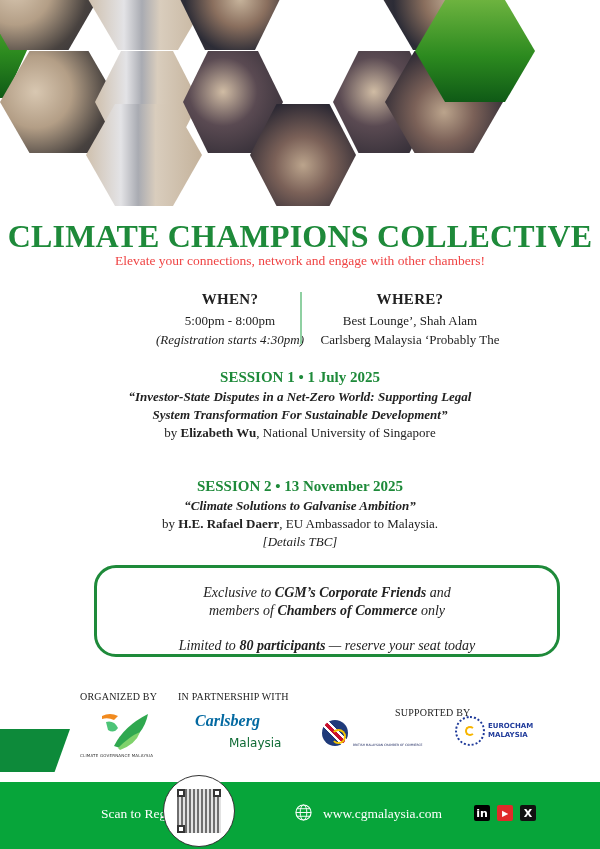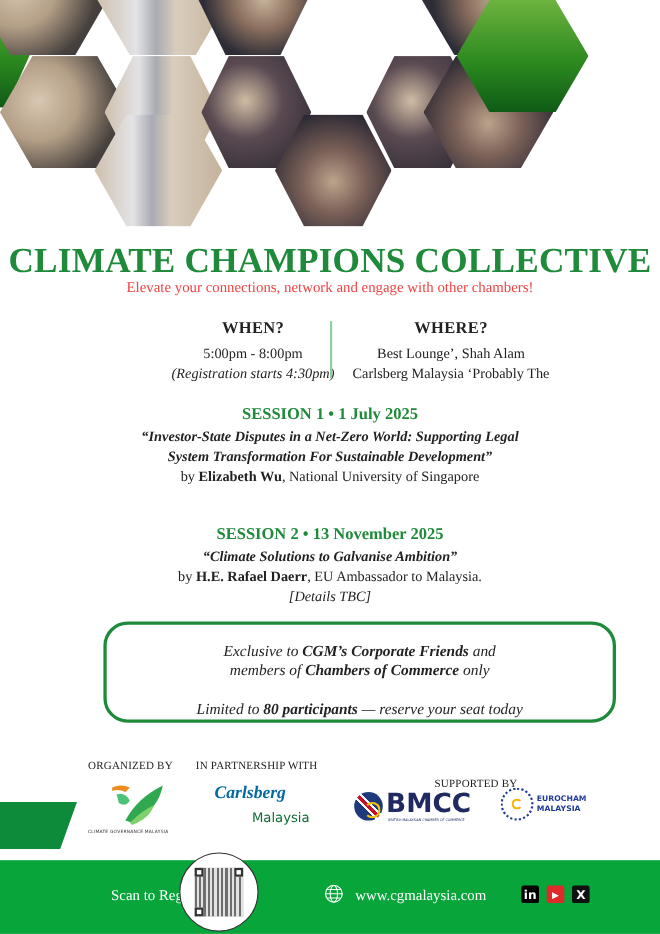--- a/index.html
+++ b/index.html
@@ -110,21 +110,20 @@
 
 <div style="position:absolute;left:195px;top:712px;width:95px;height:45px;">
   <div class="logo-txt" style="left:0;top:0;font-family:'Liberation Serif',serif;font-style:italic;font-weight:bold;font-size:16px;color:#0369a1;">Carlsberg</div>
   <div class="logo-txt" style="left:34px;top:24px;font-size:12px;color:#0f6b35;">Malaysia</div>
 </div>
 
 <div style="position:absolute;left:320px;top:718px;width:115px;height:32px;">
   <div style="position:absolute;left:2px;top:2px;width:26px;height:26px;border-radius:50%;background:linear-gradient(45deg,#1f3a7a 0 40%,#fff 40% 46%,#c8102e 46% 54%,#fff 54% 60%,#1f3a7a 60%);overflow:hidden;">
     <div style="position:absolute;right:2px;bottom:2px;width:11px;height:11px;border-radius:50%;border:2px solid #f7c600;border-left-color:transparent;"></div>
   </div>
-  <div class="logo-txt" style="left:31px;top:-2px;font-weight:bold;font-size:24px;color:#1f2a60;">BMCC</div>
   <div class="logo-txt" style="left:33px;top:25px;font-size:3px;color:#1f2a60;">BRITISH MALAYSIAN CHAMBER OF COMMERCE</div>
 </div>
 
 <div style="position:absolute;left:455px;top:716px;width:90px;height:34px;">
   <div style="position:absolute;left:0;top:0;width:30px;height:30px;border-radius:50%;border:2px dotted #1f3a9a;box-sizing:border-box;"></div>
   <div style="position:absolute;left:10px;top:10px;width:10px;height:10px;border-radius:50%;border:2px solid #f7b500;border-right-color:transparent;box-sizing:border-box;"></div>
   <div class="logo-txt" style="left:33px;top:6px;font-size:7px;font-weight:bold;color:#1f3a9a;">EUROCHAM</div>
   <div class="logo-txt" style="left:33px;top:15px;font-size:7px;font-weight:bold;color:#1f3a9a;">MALAYSIA</div>
 </div>
 

